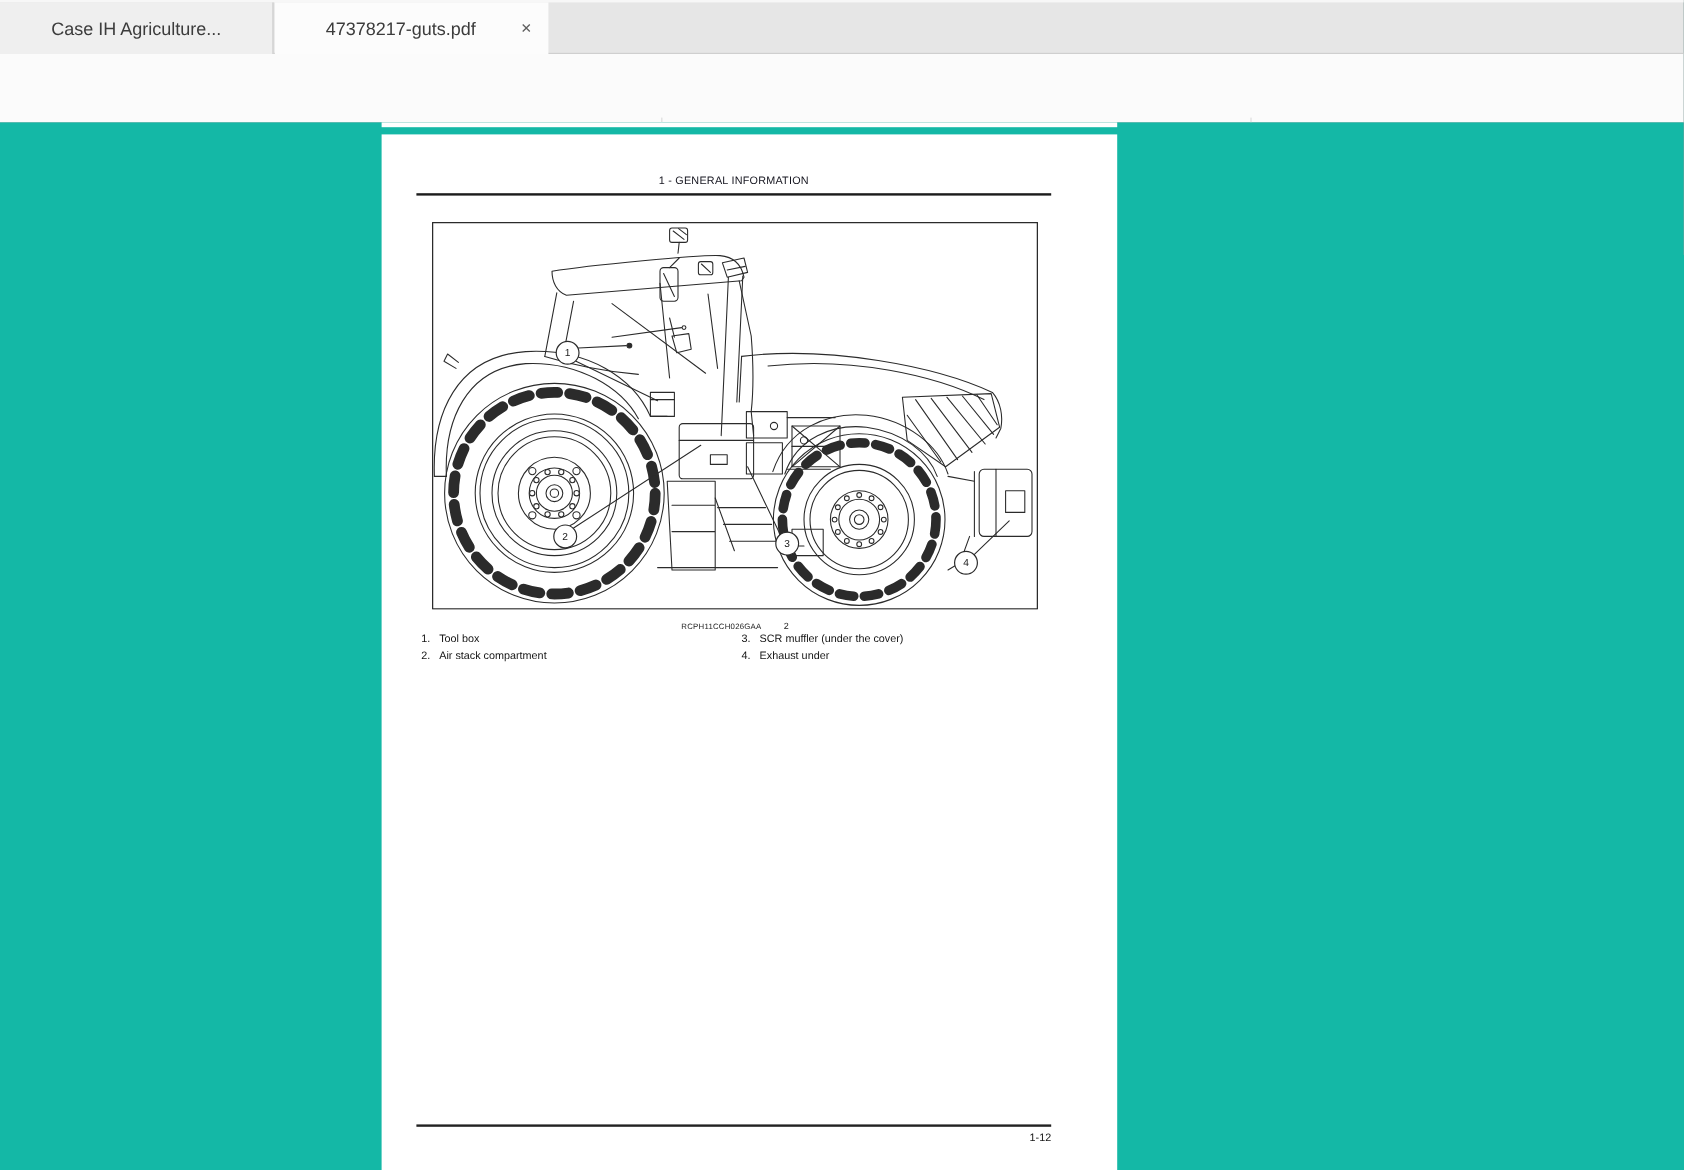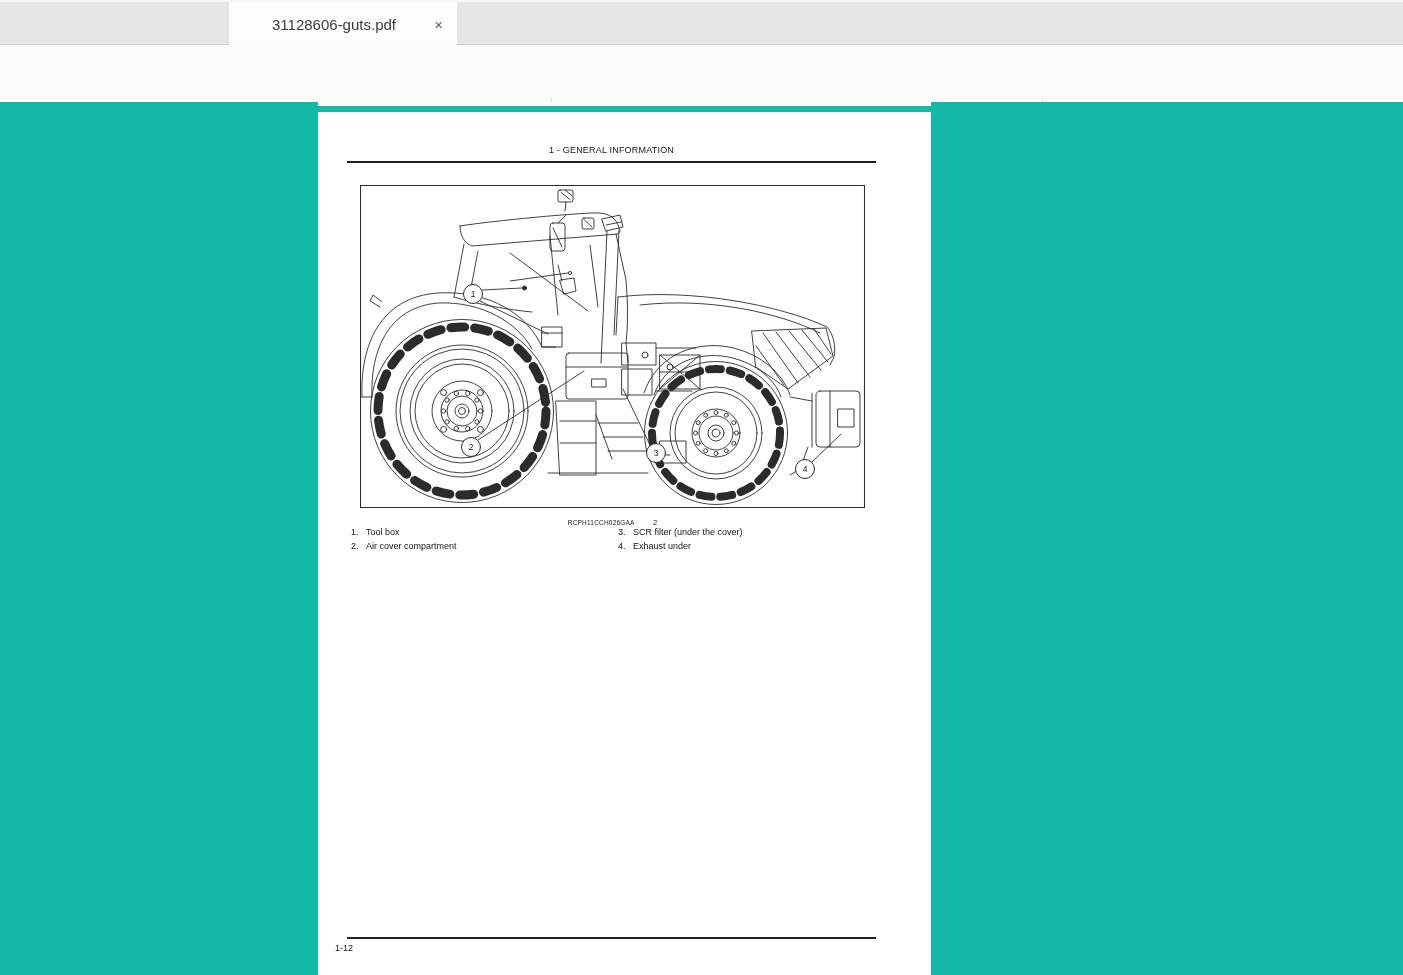--- a/index.html
+++ b/index.html
@@ -45,31 +45,34 @@
   .figure-caption { position:absolute; left:42px; top:399px; width:505px; text-align:center; }
   .cap-id { font-size:6.5px; color:#222; letter-spacing:.2px; }
   .cap-num { font-size:7.5px; color:#222; margin-left:14px; }
   .legend-item { position:absolute; display:flex; font-size:9px; color:#141414; }
   .legend-item .num { width:15px; }
   .li-1 { left:33px;  top:415px; }
   .li-2 { left:33px;  top:429px; }
   .li-3 { left:300px; top:415px; }
   .li-4 { left:300px; top:429px; }
   .doc-rule-bottom { position:absolute; left:29px; top:825px; width:529px; height:1.5px; background:#222; }
-  .doc-footer { position:absolute; left:17px; top:831px; width:529px; text-align:left;
+  .doc-footer { position:absolute; left:29px; top:831px; width:529px; text-align:right;
     font-size:9px; color:#141414; }
 
   svg { display:block; }
 </style>
 </head>
 <body>
 
 <div class="tabbar">
+  <div class="tab inactive">
+    <span class="tab-label">Case IH Agriculture...</span>
+  </div>
   <div class="tab active">
-    <span class="tab-label">31128606-guts.pdf</span>
+    <span class="tab-label">47378217-guts.pdf</span>
     <span class="tab-close">×</span>
   </div>
 </div>
 
 <div class="toolbar">
 
   <div class="tbtn" style="left:1px;">
     <svg width="28" height="28" viewBox="0 0 28 28" fill="none" stroke="#5a5a5a" stroke-width="1.8">
       <rect x="2.5" y="6" width="23" height="16"></rect>
       <path d="M3.5 7.5 L14 16 L24.5 7.5"></path>
@@ -352,25 +355,25 @@
       <span class="cap-id">RCPH11CCH026GAA</span>
       <span class="cap-num">2</span>
     </div>
 
     <div class="legend-item li-1">
       <span class="num">1.</span>
       <span>Tool box</span>
     </div>
     <div class="legend-item li-2">
       <span class="num">2.</span>
-      <span>Air cover compartment</span>
+      <span>Air stack compartment</span>
     </div>
     <div class="legend-item li-3">
       <span class="num">3.</span>
-      <span>SCR filter (under the cover)</span>
+      <span>SCR muffler (under the cover)</span>
     </div>
     <div class="legend-item li-4">
       <span class="num">4.</span>
       <span>Exhaust under</span>
     </div>
 
     <div class="doc-rule-bottom"></div>
     <div class="doc-footer">1-12</div>
   </div>
 </div>

